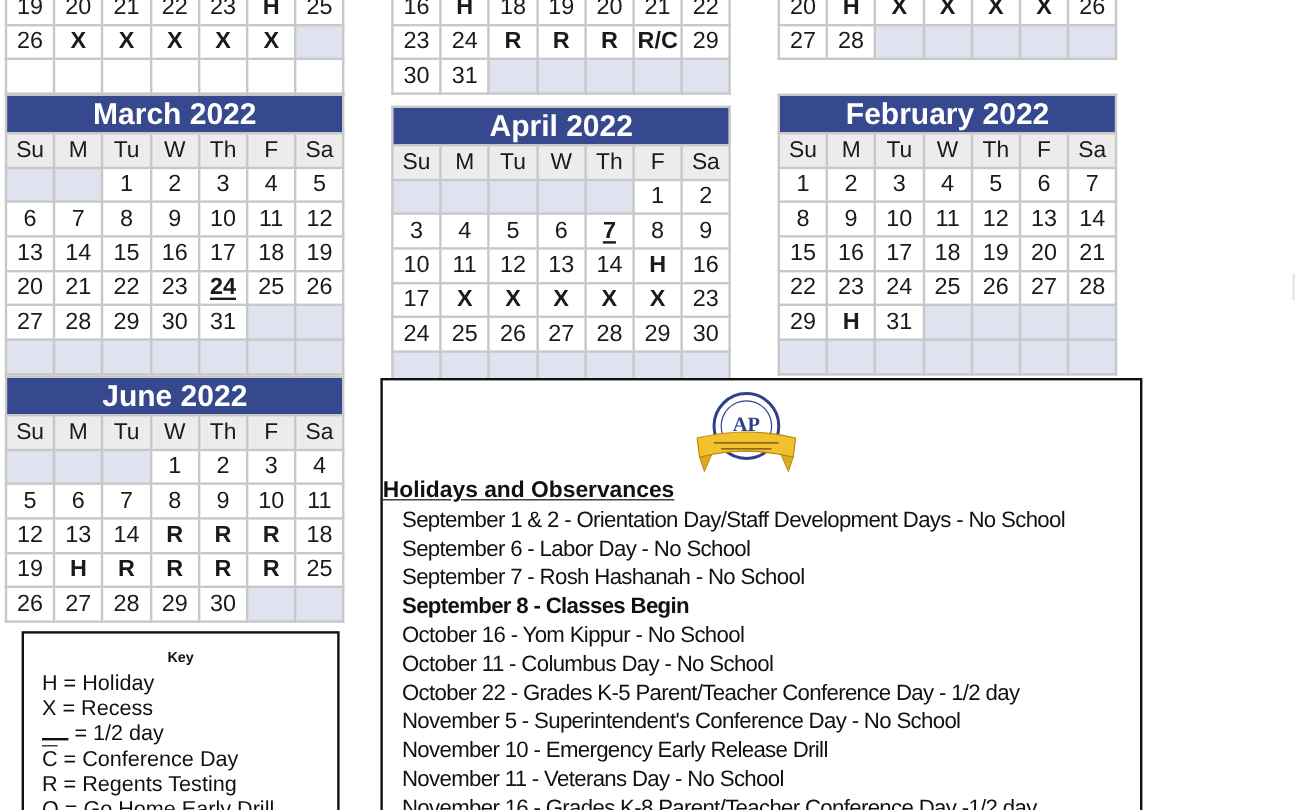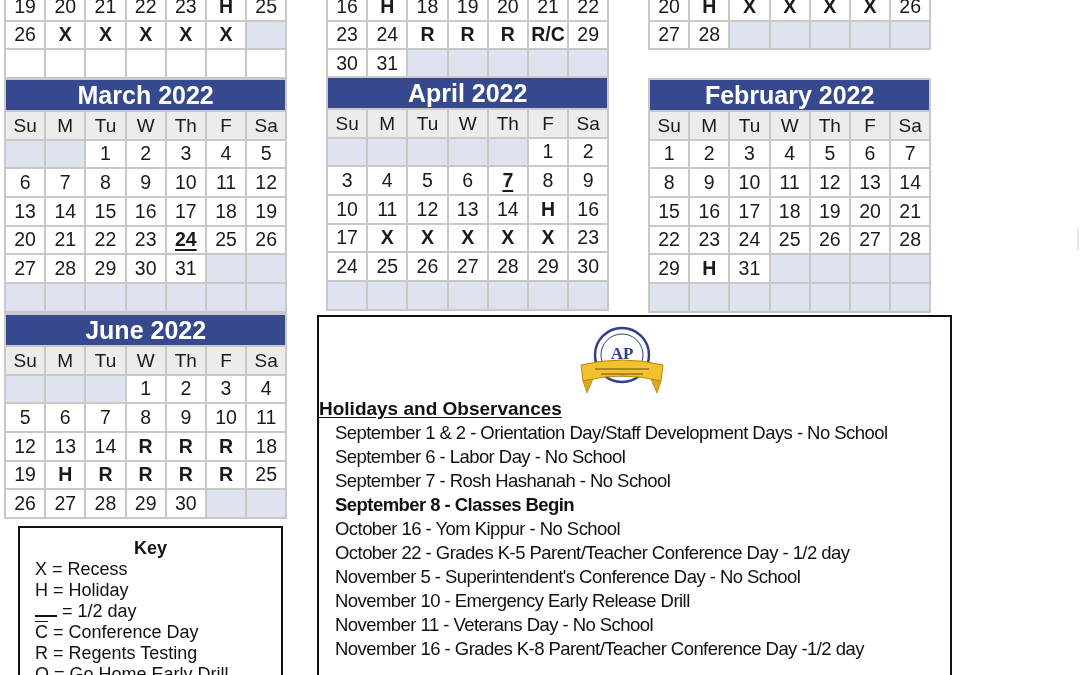--- a/index.html
+++ b/index.html
@@ -51,21 +51,21 @@
       top: 526px;
       width: 265px;
       height: 170px;
       border: 2px solid #111;
       box-sizing: border-box;
       background: #fff;
     }
     .key-title {
       text-align: center;
       font-weight: bold;
-      font-size: 18px;
+      font-size: 12px;
       margin-top: 10px;
       line-height: 21px;
     }
     .key-list {
       margin: 0;
       padding: 0 0 0 15px;
       list-style: none;
     }
     .key-list li {
       font-size: 18px;
@@ -287,21 +287,21 @@
         <td class="empty"></td>
         <td class="empty"></td>
         <td class="empty"></td>
         <td class="empty"></td>
         <td class="empty"></td>
         <td class="empty"></td>
         <td class="empty"></td>
       </tr>
     </tbody>
   </table>
-<table class="cal" id="cal-april" style="left:326px; top:76px;">
+<table class="cal" id="cal-april" style="left:326px; top:88px;">
     <tbody>
       <tr>
         <td class="title" colspan="7">April 2022</td>
       </tr>
       <tr>
         <td class="dow">Su</td>
         <td class="dow">M</td>
         <td class="dow">Tu</td>
         <td class="dow">W</td>
         <td class="dow">Th</td>
@@ -492,22 +492,22 @@
         <td class="">30</td>
         <td class="empty"></td>
         <td class="empty"></td>
       </tr>
     </tbody>
   </table>
 
 <div class="key-box">
   <div class="key-title">Key</div>
   <ul class="key-list">
+    <li><span>H</span><span> = Holiday</span></li>
     <li><span>X</span><span> = Recess</span></li>
-    <li><span>H</span><span> = Holiday</span></li>
     <li><span class="key-sym-under"></span><span> = 1/2 day</span></li>
     <li><span class="key-sym-over">C</span><span> = Conference Day</span></li>
     <li><span>R</span><span> = Regents Testing</span></li>
     <li><span>O</span><span> = Go Home Early Drill</span></li>
   </ul>
 </div>
 
 <div class="hol-box">
   <svg class="logo" viewBox="0 0 90 75">
     <circle cx="45" cy="30" r="27" fill="#ffffff" stroke="#2f3f8c" stroke-width="2.5"></circle>
@@ -519,20 +519,21 @@
     <line x1="18" y1="44" x2="72" y2="44" stroke="#6b4a10" stroke-width="1"></line>
     <line x1="24" y1="49" x2="66" y2="49" stroke="#6b4a10" stroke-width="1"></line>
   </svg>
   <div class="hol-title">Holidays and Observances</div>
   <ul class="hol-list" id="hol-list">
       <li>September 1 &amp; 2 - Orientation Day/Staff Development Days - No School</li>
       <li>September 6 - Labor Day - No School</li>
       <li>September 7 - Rosh Hashanah - No School</li>
       <li class="bold">September 8   - Classes Begin</li>
       <li>October 16 - Yom Kippur - No School</li>
+      <li>October 11 - Columbus Day - No School</li>
       <li>October 22 - Grades K-5 Parent/Teacher Conference Day - 1/2 day</li>
       <li>November 5 - Superintendent's Conference Day - No School</li>
       <li>November 10 -  Emergency Early Release Drill</li>
       <li>November 11  - Veterans Day - No School</li>
       <li>November 16 - Grades K-8 Parent/Teacher Conference Day -1/2 day</li>
     </ul>
 </div>
 
 <div class="edge-mark"></div>
 

